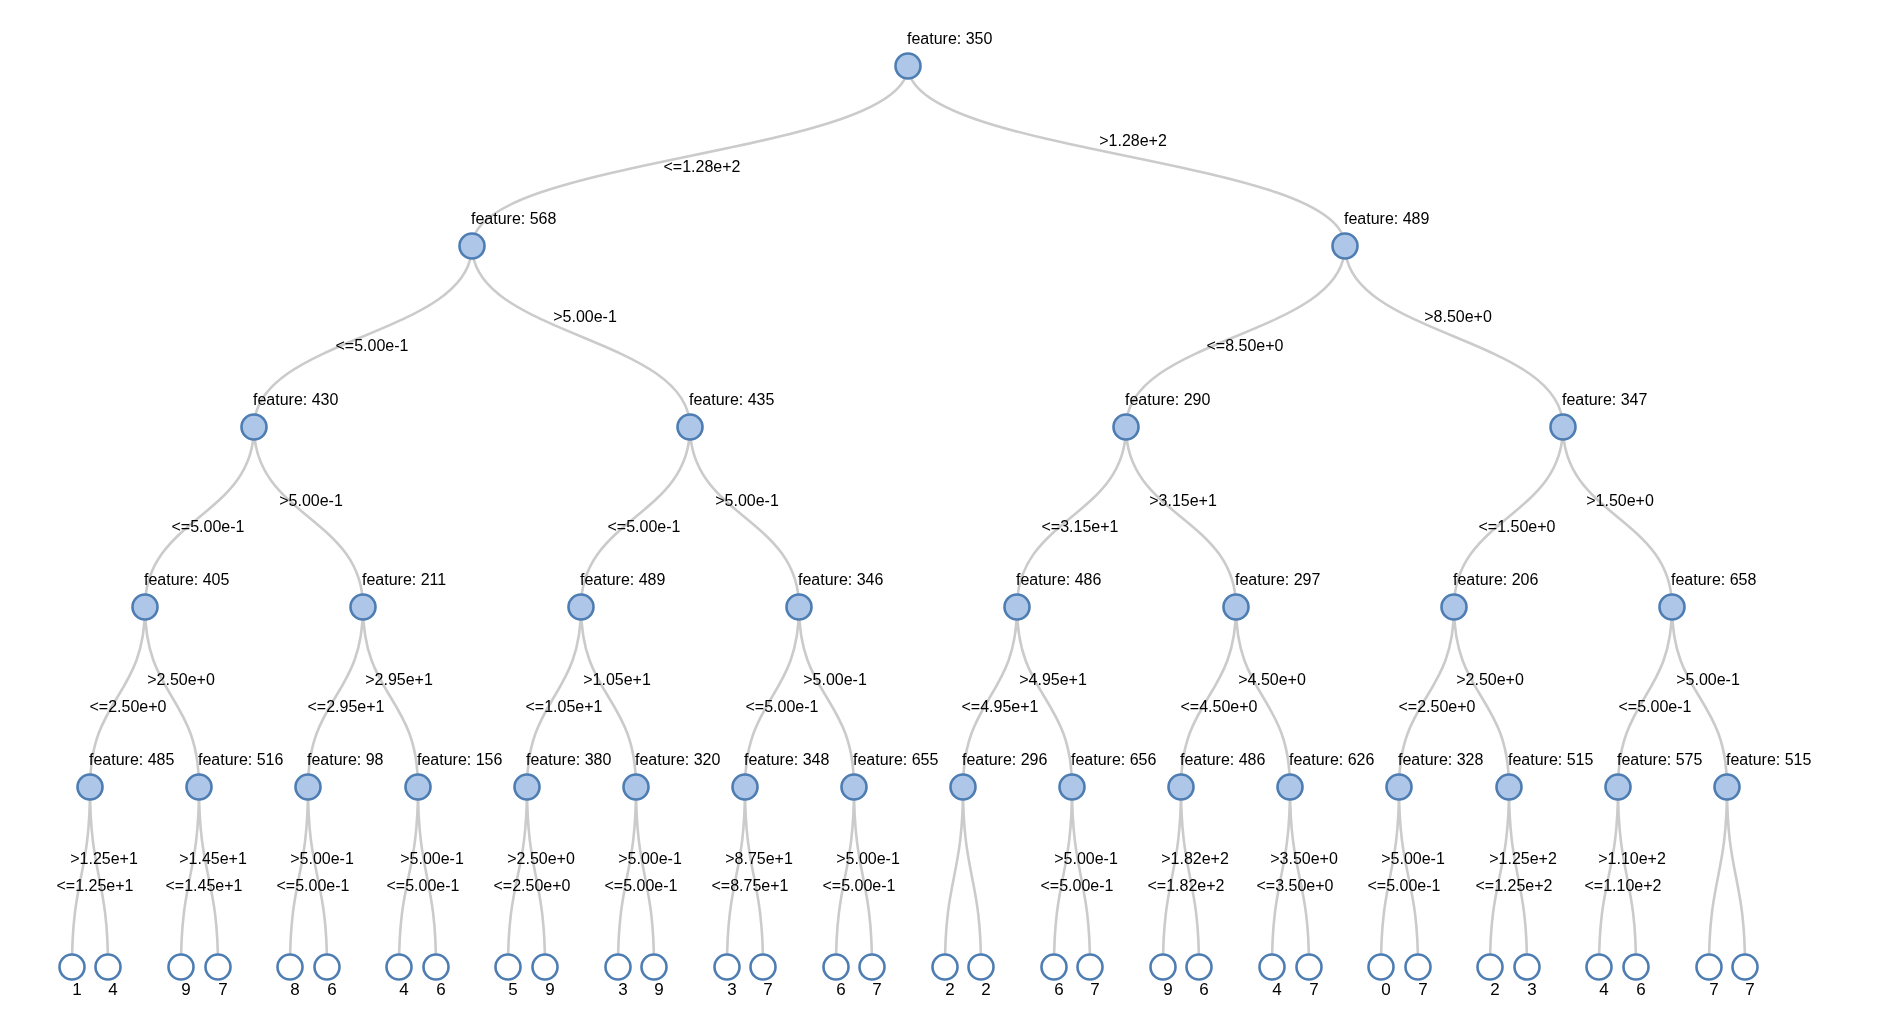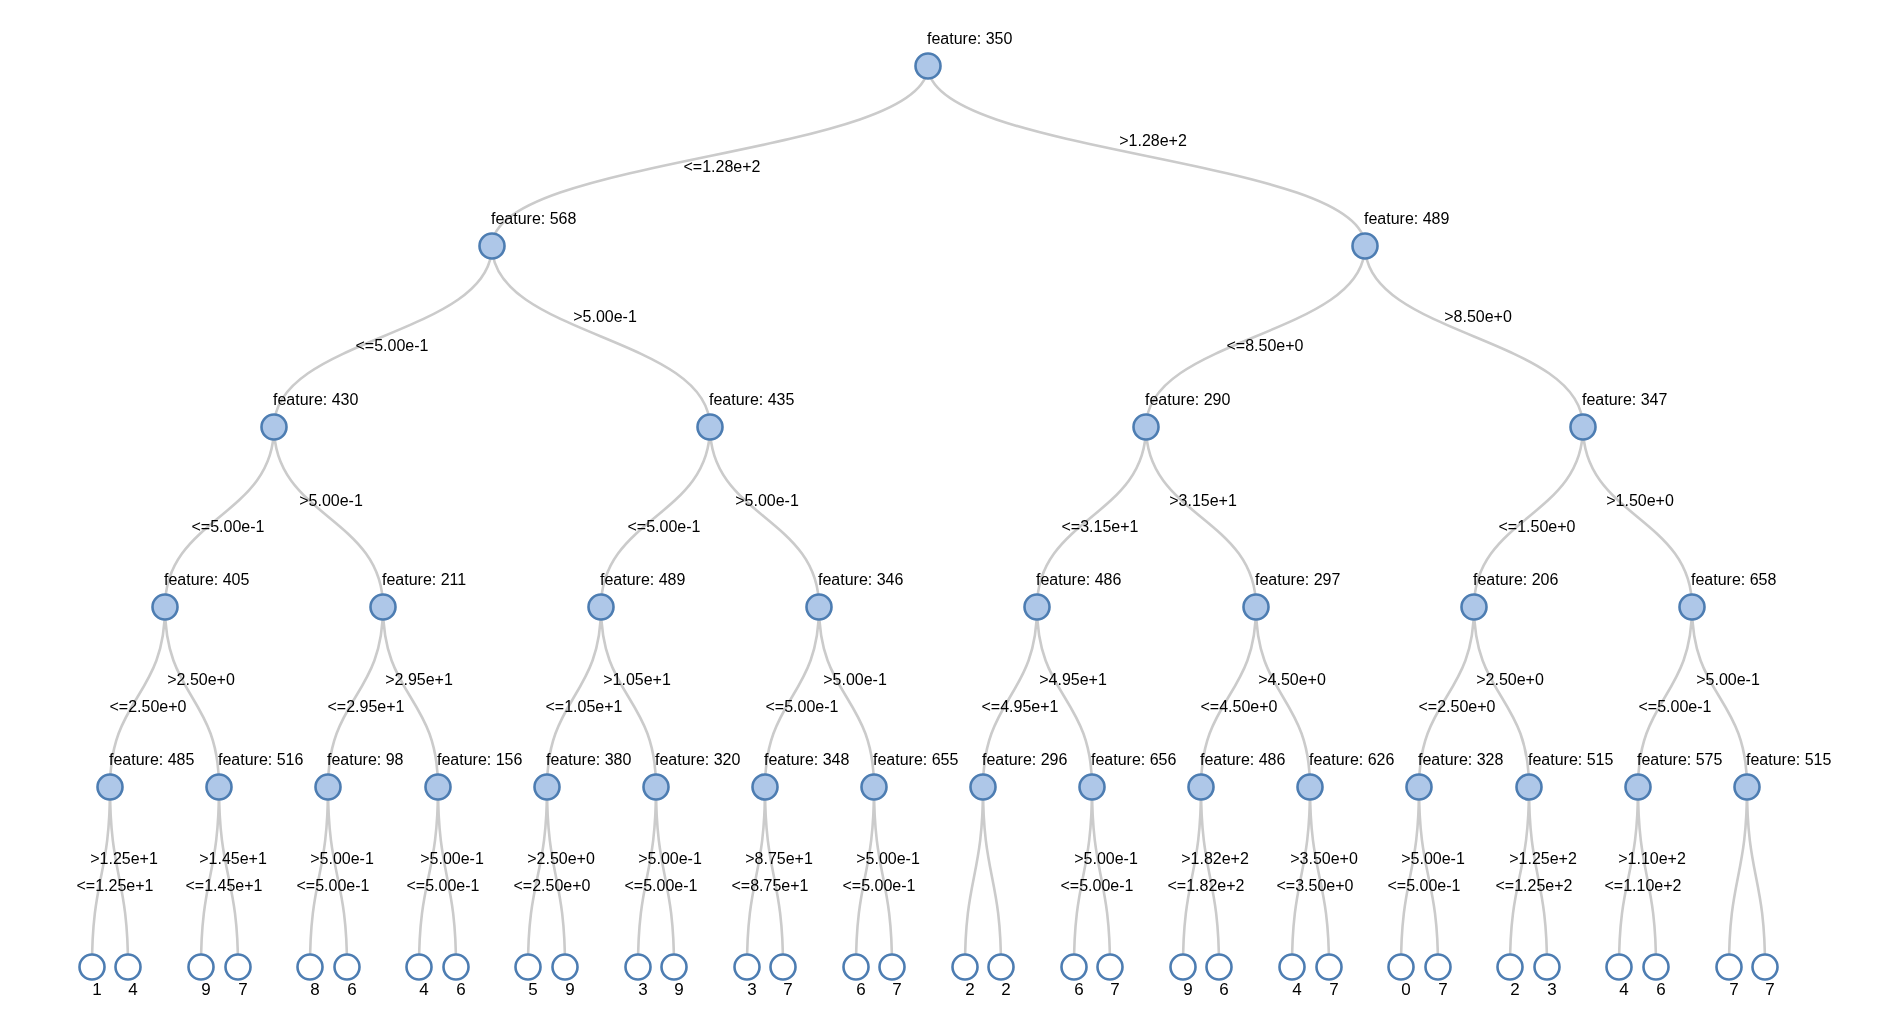--- a/index.html
+++ b/index.html
@@ -1,16 +1,16 @@
 <!DOCTYPE html>
 <html><head>
 <meta charset="utf-8">
 <style>
   html,body{margin:0;padding:0;background:#ffffff;width:100%;height:100%;overflow:hidden;}
-  #stage{width:1528px;height:1018px;position:relative;background:#ffffff;margin-left:20px;}
+  #stage{width:1528px;height:1018px;position:relative;background:#ffffff;}
   svg{display:block;}
   text{font-family:"Liberation Sans","DejaVu Sans",sans-serif;fill:#000000;}
   .node-label{font-size:16px;}
   .edge-label{font-size:16px;}
   .leaf-label{font-size:17px;}
 </style>
 </head>
 <body>
 
 <div id="stage">

